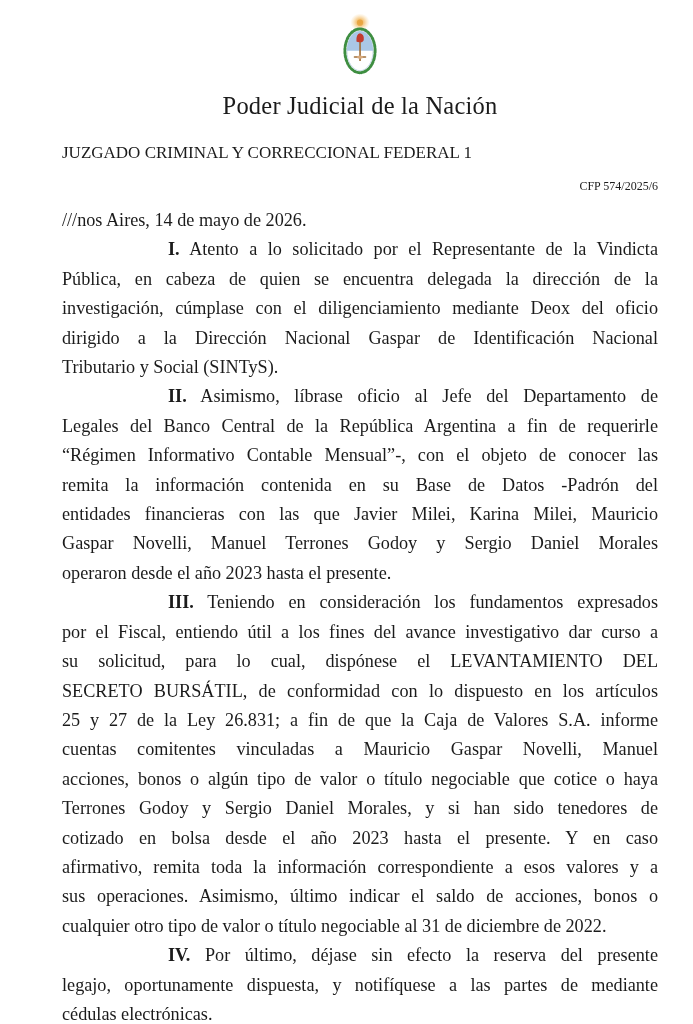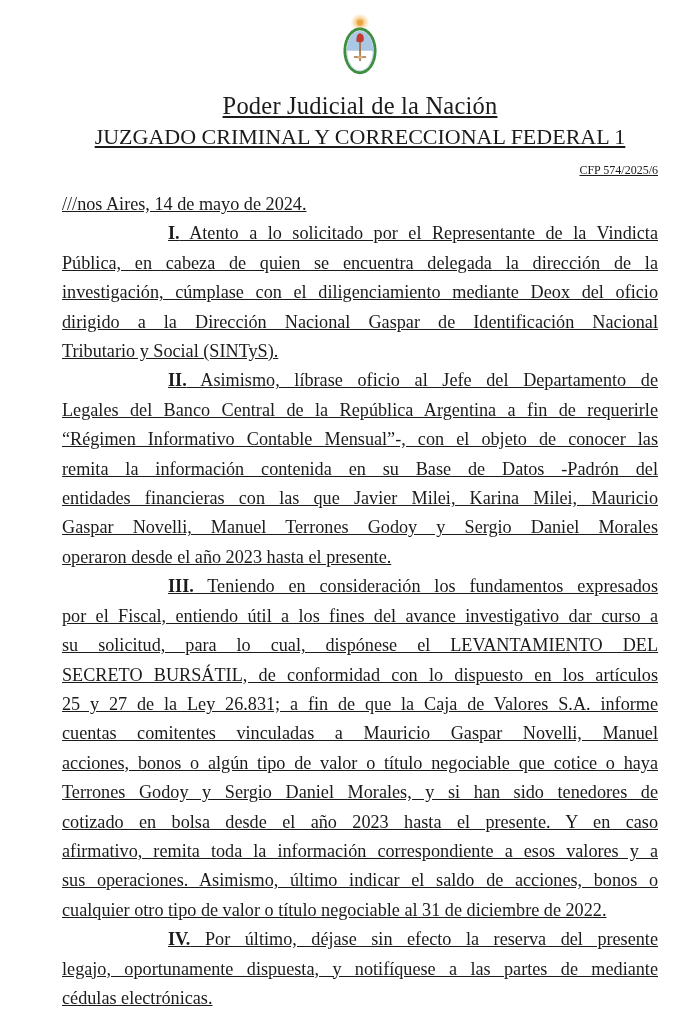--- a/index.html
+++ b/index.html
@@ -5,43 +5,42 @@
   html, body { margin: 0; padding: 0; background: #888; }
   .page {
     position: relative;
     width: 693px;
     height: 1024px;
     margin: 0 auto;
     background: #ffffff;
     overflow: hidden;
     font-family: "Liberation Serif", "DejaVu Serif", serif;
     color: #1b1b1b;
-    text-decoration: underline;
   }
   .content {
     margin-left: 62px;
     width: 596px;
   }
   .emblem-wrap {
     padding-top: 13px;
     text-align: center;
     height: 64px;
   }
   .emblem-wrap svg { height: 64px; width: 44px; }
   .doc-title {
     margin-top: 14px;
     text-align: center;
     font-size: 24.5px;
     line-height: 29px;
     letter-spacing: 0.2px;
   }
   .doc-subtitle {
-    margin-top: 7px;
-    text-align: center;
-    font-size: 22px;
+    margin-top: 23px;
+    text-align: left;
+    font-size: 17px;
     line-height: 20px;
   }
   .case-number {
     margin-top: 12px;
     text-align: right;
     font-size: 12px;
     line-height: 23px;
   }
   .doc-body {
     margin-top: 8px;
@@ -96,21 +95,21 @@
       </svg>
     </div>
 
     <div class="doc-title">Poder Judicial de la Nación</div>
 
     <div class="doc-subtitle">JUZGADO CRIMINAL Y CORRECCIONAL FEDERAL 1</div>
 
     <div class="case-number">CFP 574/2025/6</div>
 
     <div class="doc-body">
-      <div class="dateline">///nos Aires, 14 de mayo de 2024.</div>
+      <div class="dateline">///nos Aires, 14 de mayo de 2026.</div>
       <div>
           <div class="doc-line first"><span class="pnum">I.</span> Atento a lo solicitado por el Representante de la Vindicta</div>
           <div class="doc-line">Pública, en cabeza de quien se encuentra delegada la dirección de la</div>
           <div class="doc-line">investigación, cúmplase con el diligenciamiento mediante Deox del oficio</div>
           <div class="doc-line">dirigido a la Dirección Nacional Gaspar de Identificación Nacional</div>
           <div class="doc-line last">Tributario y Social (SINTyS).</div>
           <div class="doc-line first"><span class="pnum">II.</span> Asimismo, líbrase oficio al Jefe del Departamento de</div>
           <div class="doc-line">Legales del Banco Central de la República Argentina a fin de requerirle</div>
           <div class="doc-line">“Régimen Informativo Contable Mensual”-, con el objeto de conocer las</div>
           <div class="doc-line">remita la información contenida en su Base de Datos -Padrón del</div>

